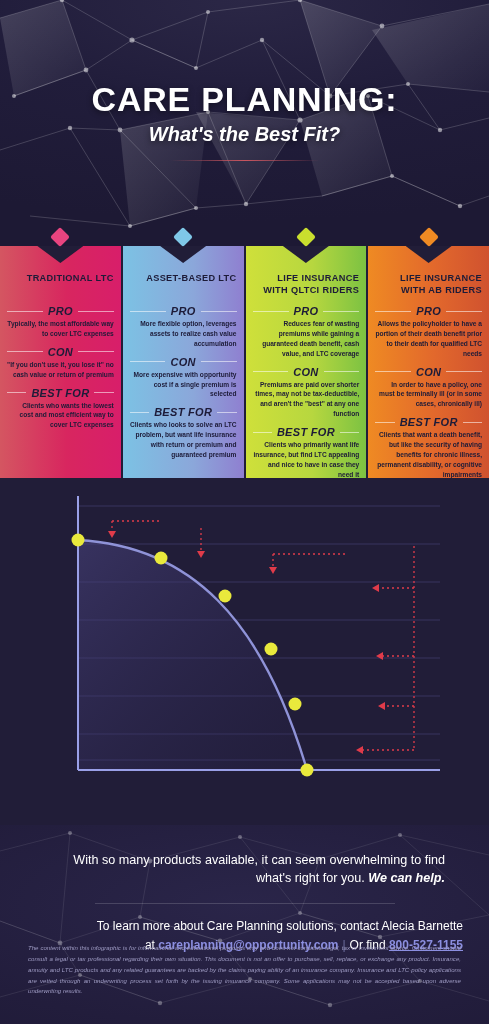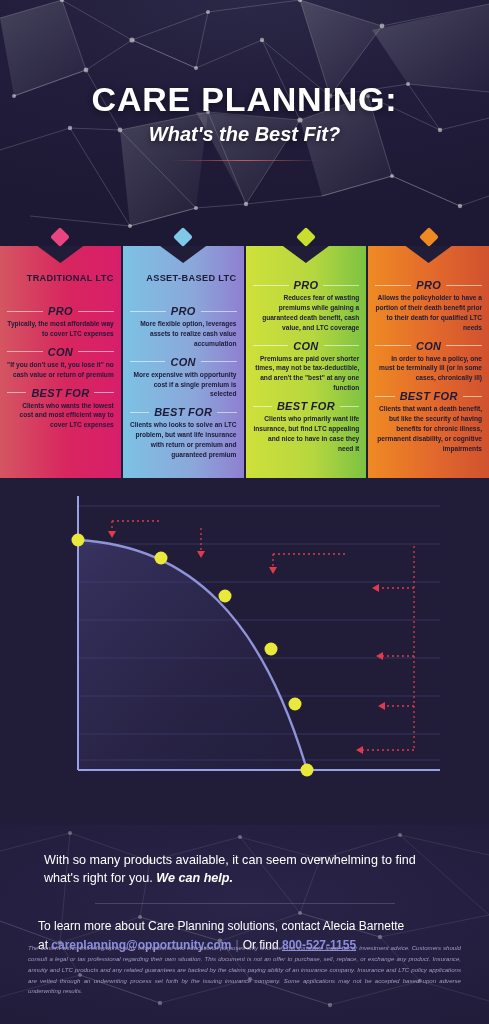--- a/index.html
+++ b/index.html
@@ -82,25 +82,25 @@
   
   .chart-wrap { position:relative; height:347px; background:#211d38; overflow:hidden; }
   .chart-svg { position:absolute; inset:0; }
 
   
   .foot {
     position:relative; padding:26px 0 0;
     background:radial-gradient(130% 110% at 50% 40%,#2a2549 0%,#221d3c 55%,#1c1833 100%);
     height:199px; overflow:hidden;
   }
-  .foot-inner { position:relative; z-index:3; text-align:left; }
+  .foot-inner { position:relative; z-index:3; text-align:right; }
   .f-lead { font-size:12.6px; line-height:1.45; padding:0 44px; }
   .f-lead b { font-style:italic; }
   .f-rule { width:300px; height:1px; margin:15px auto 0; background:rgba(255,255,255,.16); }
-  .f-cta { font-size:12px; line-height:1.6; margin-top:13px; padding:0 38px; }
+  .f-cta { font-size:12px; line-height:1.6; margin-top:13px; padding:0 26px; }
   .f-link { color:#8b8ee0; font-weight:bold; }
   .f-pipe { color:#6d6f9e; margin:0 4px; }
   .f-phone{ color:#8b8ee0; font-weight:bold;text-decoration:underline; }
   .disclaimer {
     position:absolute; left:28px; right:28px; top:118px; z-index:3;
     font-size:6.1px; line-height:1.78; font-style:italic; text-align:justify;
     color:#9f9cc4;
   }
 </style>
 </head>
@@ -215,20 +215,21 @@
     <div class="seg">
       <div class="seg-head">
           <span>BEST FOR</span>
         </div>
       <div class="seg-body">Clients who looks to solve an LTC problem, but want life insurance with return or premium and guaranteed premium</div>
     </div>
   </div>
 
   <div class="col c3">
     <span class="diamond d3"></span>
+    <div class="col-title">LIFE INSURANCE WITH QLTCI RIDERS</div>
     <div class="seg">
       <div class="seg-head">
           <span>PRO</span>
         </div>
       <div class="seg-body">Reduces fear of wasting premiums while gaining a guaranteed death benefit, cash value, and LTC coverage</div>
     </div>
     <div class="seg">
       <div class="seg-head">
           <span>CON</span>
         </div>
@@ -237,20 +238,21 @@
     <div class="seg">
       <div class="seg-head">
           <span>BEST FOR</span>
         </div>
       <div class="seg-body">Clients who primarily want life insurance, but find LTC appealing and nice to have in case they need it</div>
     </div>
   </div>
 
   <div class="col c4">
     <span class="diamond d4"></span>
+    <div class="col-title">LIFE INSURANCE WITH AB RIDERS</div>
     <div class="seg">
       <div class="seg-head">
           <span>PRO</span>
         </div>
       <div class="seg-body">Allows the policyholder to have a portion of their death benefit  prior to their death for qualified LTC needs</div>
     </div>
     <div class="seg">
       <div class="seg-head">
           <span>CON</span>
         </div>

